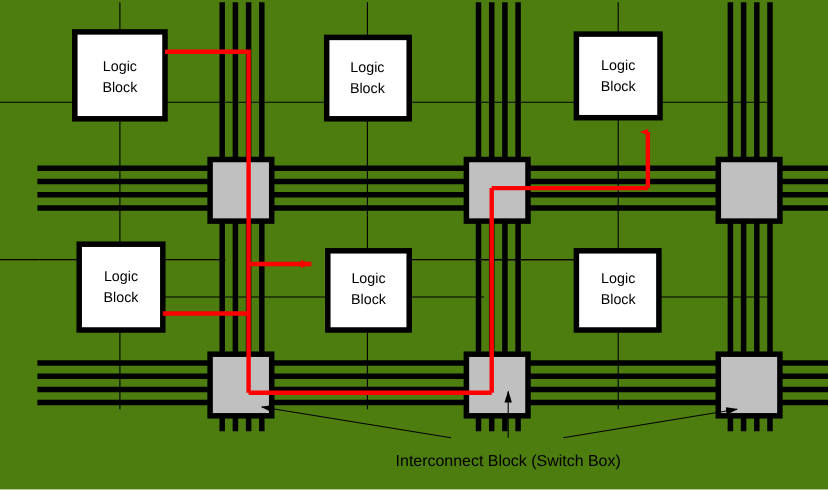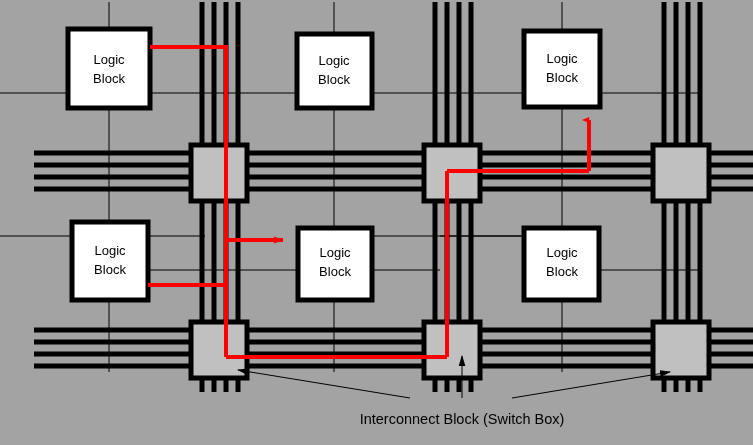--- a/index.html
+++ b/index.html
@@ -7,21 +7,21 @@
     padding: 0;
     background: #ffffff;
   }
   body {
     font-family: "Liberation Sans", sans-serif;
   }
   #canvas {
     position: relative;
     width: 753px;
     height: 445px;
-    background: #a3a3a3;
+    background: #4d7c0f;
     overflow: hidden;
   }
   #fpga-svg {
     display: block;
     width: 753px;
     height: 445px;
   }
   .lb-label {
     font-family: "Liberation Sans", sans-serif;
     font-size: 13px;

